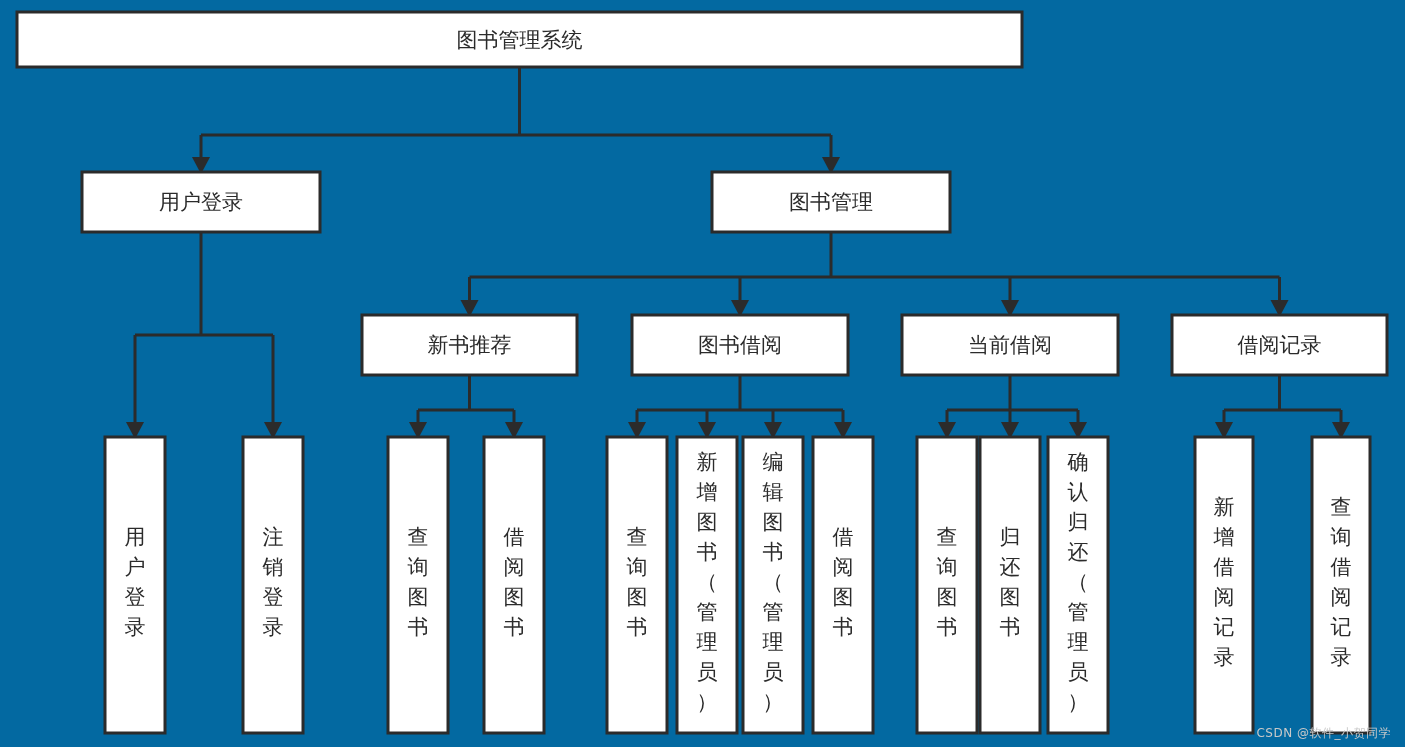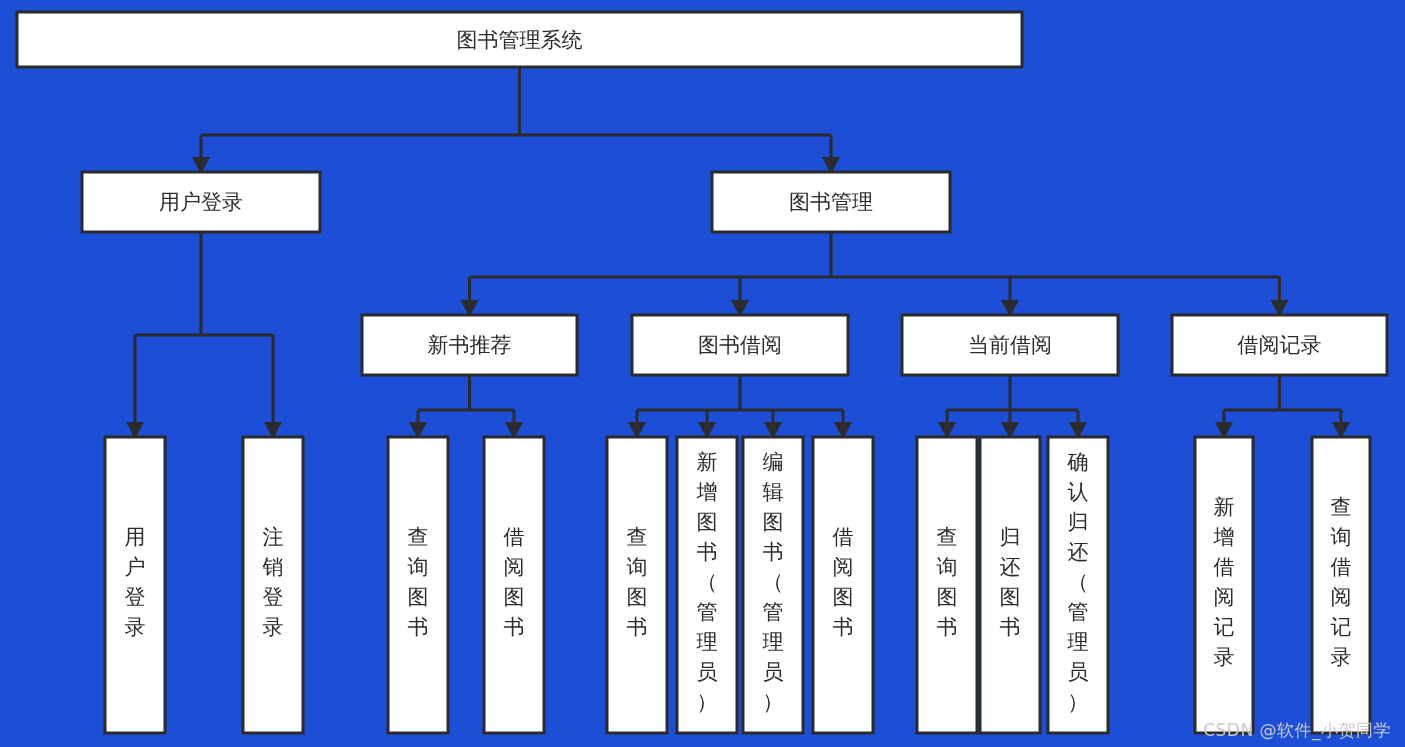--- a/index.html
+++ b/index.html
@@ -11,21 +11,21 @@
   body {
     width: 1405px;
     height: 747px;
     overflow: hidden;
     font-family: "DejaVu Sans", "Liberation Sans", sans-serif;
   }
   #diagram-root {
     position: relative;
     width: 1405px;
     height: 747px;
-    background: #1d4ed8;
+    background: #0369a1;
   }
   svg#diagram-svg {
     position: absolute;
     left: 0;
     top: 0;
     width: 1405px;
     height: 747px;
     display: block;
   }
   .node-box {
@@ -54,21 +54,21 @@
     fill: #2b2b2b;
     font-family: "DejaVu Sans", "Liberation Sans", sans-serif;
     font-size: 21px;
     text-anchor: middle;
   }
   .watermark-text {
     position: absolute;
     right: 14px;
     bottom: 5px;
     color: #c9c9c9;
-    font-size: 17px;
+    font-size: 12px;
     font-family: "DejaVu Sans", "Liberation Sans", sans-serif;
     white-space: nowrap;
     letter-spacing: 0.5px;
     pointer-events: none;
   }
 </style>
 </head>
 <body>
 
 <div id="diagram-root">

